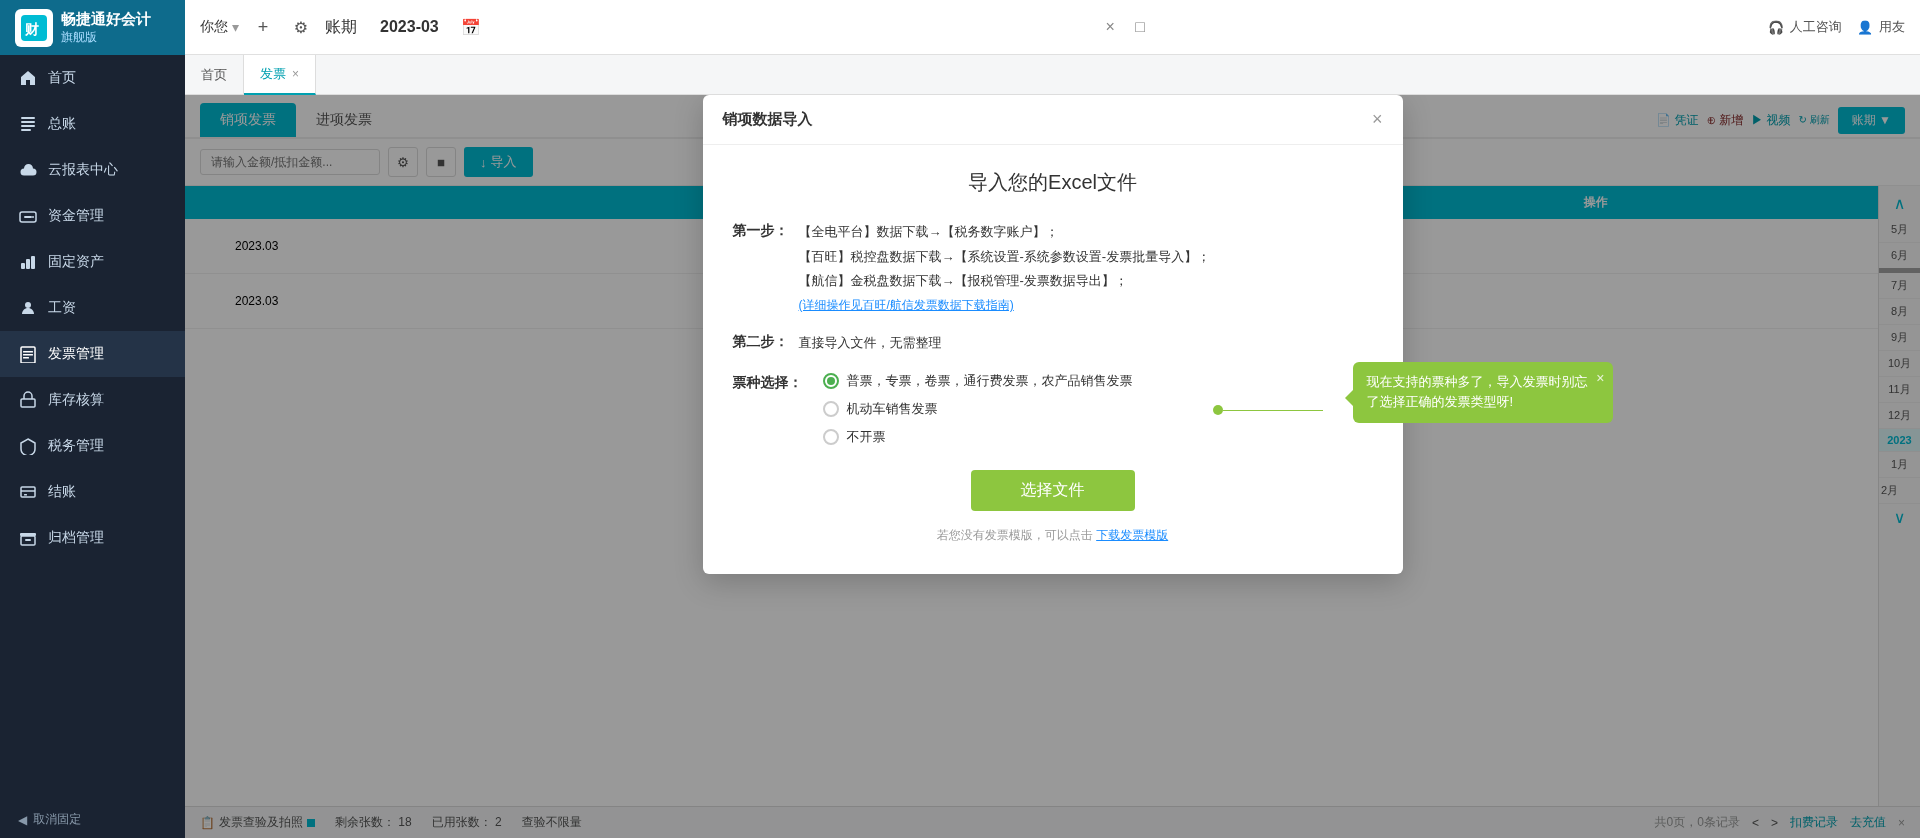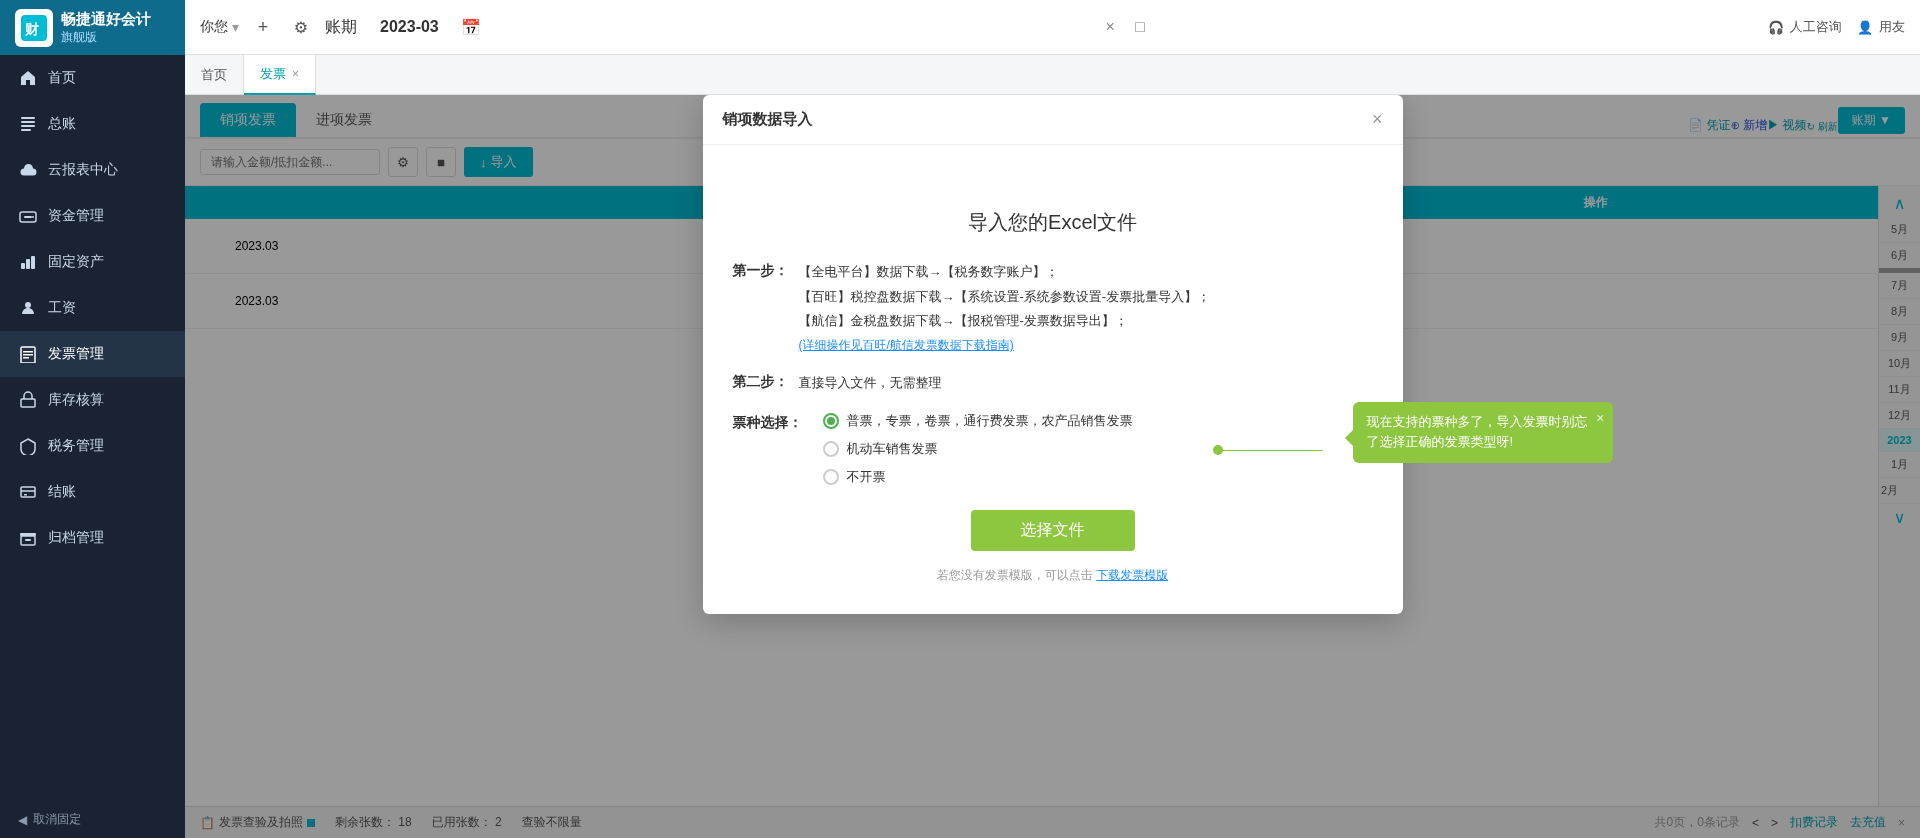--- a/index.html
+++ b/index.html
@@ -57,21 +57,21 @@
 
     
     .overlay { position: absolute; top: 0; left: 0; right: 0; bottom: 0; background: rgba(0,0,0,0.4); z-index: 100; display: flex; align-items: flex-start; justify-content: center; }
 
     
     .modal { background: #fff; width: 700px; border-radius: 6px; box-shadow: 0 8px 30px rgba(0,0,0,0.2); overflow: visible; position: relative; }
     .modal-header { padding: 14px 20px; border-bottom: 1px solid #eee; display: flex; align-items: center; justify-content: space-between; }
     .modal-title { font-size: 15px; color: #333; font-weight: bold; }
     .modal-close { cursor: pointer; color: #999; font-size: 18px; }
     .modal-body { padding: 24px 30px 30px; }
-    .modal-content-title { text-align: center; font-size: 20px; color: #333; margin-bottom: 24px; font-weight: normal; margin-top: 40px; }
+    .modal-content-title { text-align: center; font-size: 20px; color: #333; margin-bottom: 24px; font-weight: normal; }
     .step-row { display: flex; margin-bottom: 14px; gap: 10px; }
     .step-label { font-size: 14px; color: #333; font-weight: bold; white-space: nowrap; padding-top: 2px; }
     .step-content { font-size: 13px; color: #333; line-height: 1.9; }
     .step-link { color: #1a8cff; text-decoration: underline; cursor: pointer; }
     .step-detail { color: #999; font-size: 12px; }
 
     .ticket-section { margin-top: 16px; }
     .radio-group { display: flex; flex-direction: column; gap: 10px; margin-left: 10px; }
     .radio-row { display: flex; align-items: center; gap: 8px; font-size: 13px; color: #333; }
     .radio-dot { width: 16px; height: 16px; border-radius: 50%; border: 2px solid #ccc; display: flex; align-items: center; justify-content: center; flex-shrink: 0; }
@@ -256,26 +256,26 @@
 
     <div class="page-content" style="display:flex; flex-direction:column;">
 
       <div style="display:flex; align-items:center; padding: 8px 15px 0; border-bottom: 2px solid #eee; gap:0; position:relative;">
         <div style="padding:8px 20px; font-size:14px; color:#fff; background:#00bcd4; border-radius:4px 4px 0 0; cursor:pointer;">
           <span>销项发票</span>
         </div>
         <div style="padding:8px 20px; font-size:14px; color:#555; cursor:pointer;">
           <span>进项发票</span>
         </div>
-        <div style="margin-left:auto; display:flex; align-items:flex-end; gap:0;">
+        <div style="margin-left:auto; display:flex; align-items:center; gap:8px;">
           <span style="color:#00a0b0; font-size:12px; cursor:pointer;">
             <span>📄</span>
             <span>凭证</span>
           </span>
-          <span style="color:#1d4ed8; font-size:12px; cursor:pointer;">
+          <span style="color:#7f1d1d; font-size:12px; cursor:pointer;">
             <span>⊕</span>
             <span>新增</span>
           </span>
           <span style="color:#00a0b0; font-size:12px; cursor:pointer;">
             <span>▶</span>
             <span>视频</span>
           </span>
           <span style="color:#00a0b0; font-size:10px; cursor:pointer;">
             <span>↻</span>
             <span>刷新</span>

